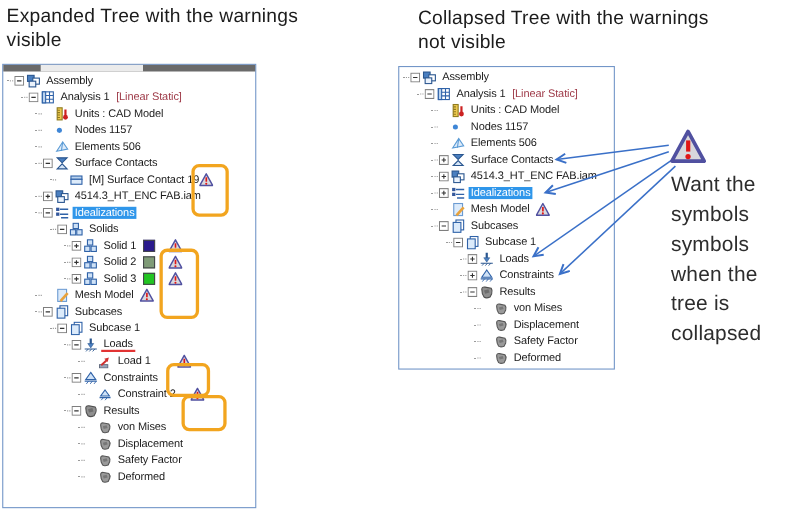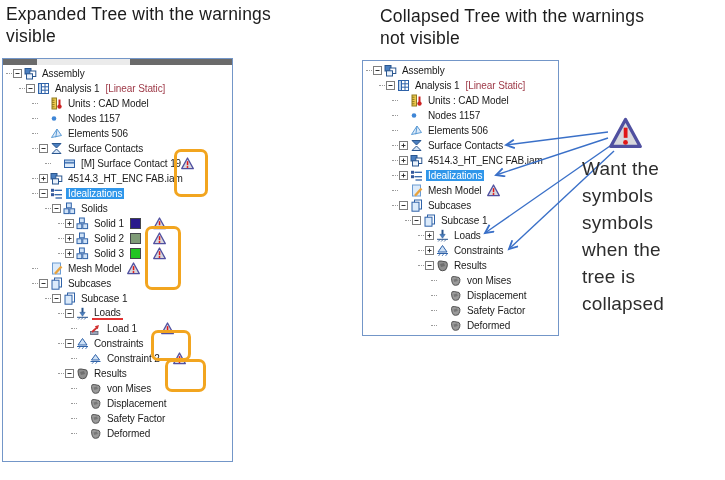--- a/index.html
+++ b/index.html
@@ -45,21 +45,21 @@
     position:absolute;border:3px solid var(--hl);border-radius:7px;
     background:transparent;pointer-events:none;
   }
   #hl-contacts{left:174px;top:149px;width:28px;height:42px;}
   #hl-solids{left:145px;top:226px;width:30px;height:58px;}
   #hl-load{left:151px;top:330px;width:34px;height:25px;}
   #hl-constraint{left:165px;top:359px;width:35px;height:27px;}
   #arrow-layer{position:absolute;left:0;top:0;width:725px;height:480px;pointer-events:none;}
   #big-warning{position:absolute;left:609px;top:117px;width:33px;height:33px;}
   #note-block{
-    position:absolute;left:582px;top:155px;font-size:19px;line-height:27px;
+    position:absolute;left:610px;top:155px;font-size:19px;line-height:27px;
     color:#2d2d2d;letter-spacing:.2px;
   }
 </style>
 </head>
 <body>
 
 <div class="section-title" style="left:6px;top:3px;">
   <div>Expanded Tree with the warnings</div>
   <div>visible</div>
 </div>

